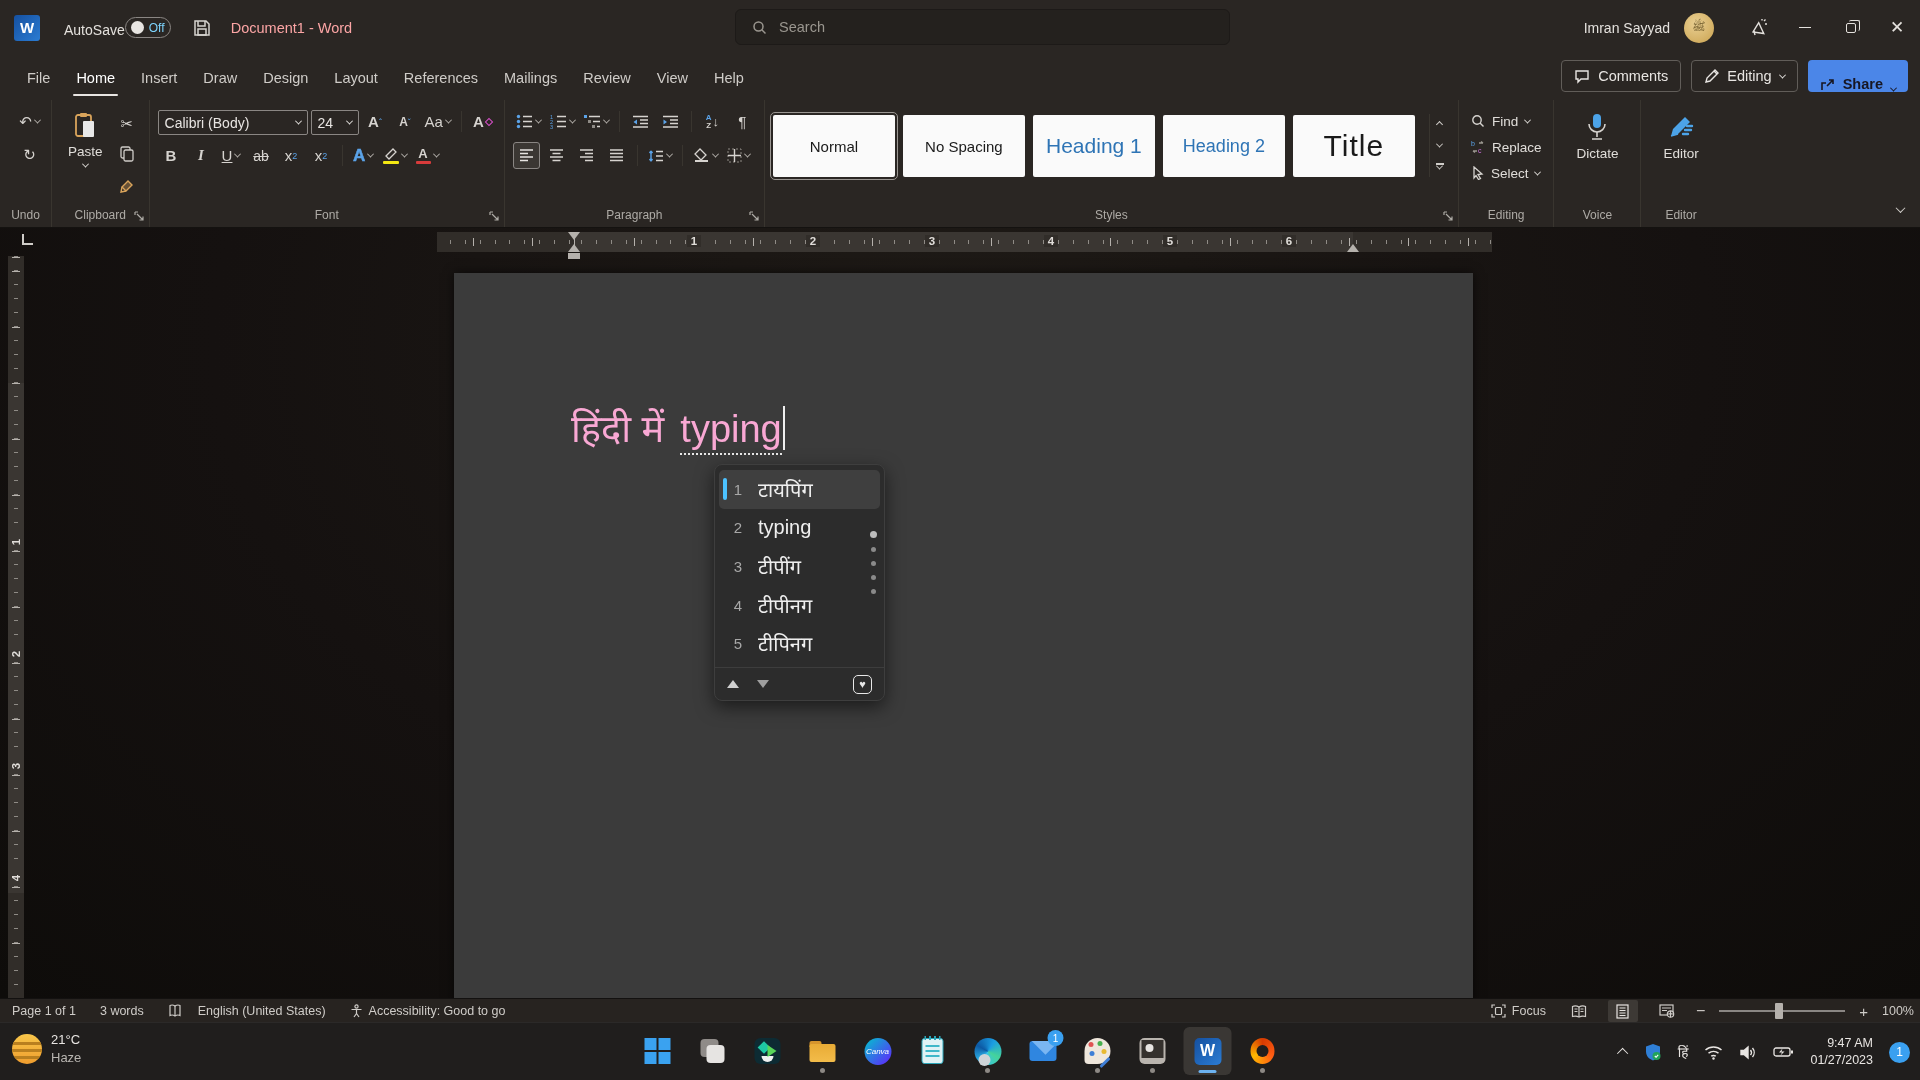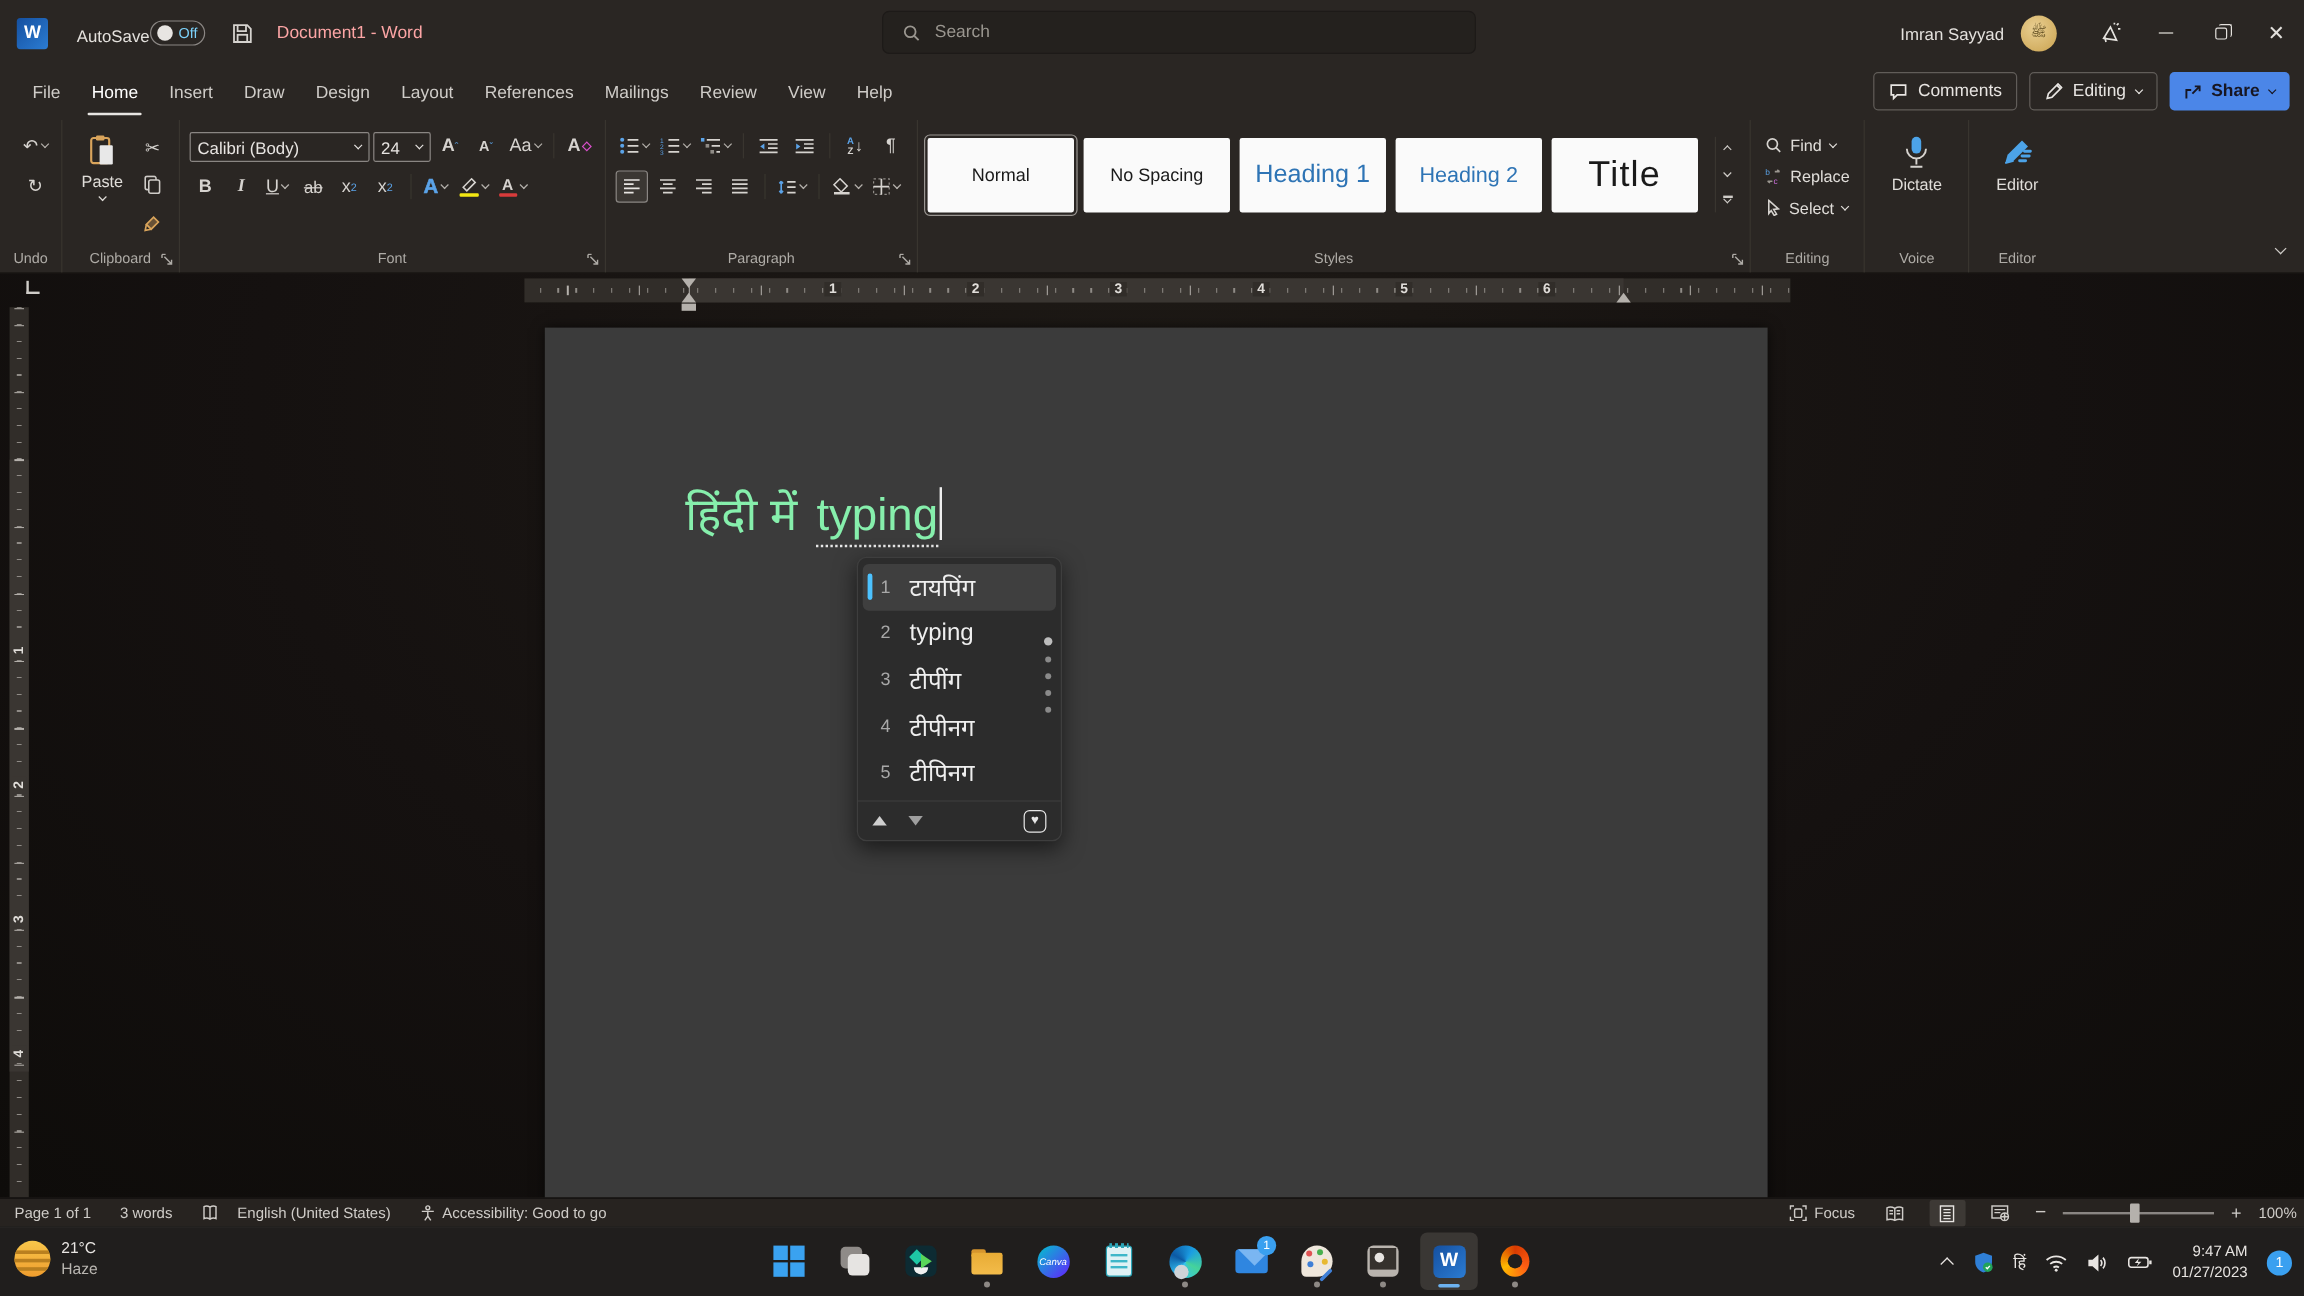--- a/index.html
+++ b/index.html
@@ -32,21 +32,21 @@
   .close-glyph{font-size:17px;line-height:1}
 
   
   .tabsrow{position:absolute;left:0;top:55px;width:100%;height:45px;background:#2a2623;display:flex;align-items:center}
   .rtab{padding:0 13px;font-size:14.5px;color:#cfccc8;height:45px;display:flex;align-items:center;position:relative}
   .rtab:first-child{margin-left:14px}
   .rtab.active{color:#fff;font-weight:normal}
   .rtab.active::after{content:"";position:absolute;left:10px;right:10px;bottom:4px;height:2.5px;background:#e8e5e2;border-radius:2px}
   .tabs-right{position:absolute;right:12px;top:60px;display:flex;align-items:center;gap:10px}
   .pillbtn{height:32px;border:1px solid #615d59;border-radius:4px;display:flex;align-items:center;padding:0 12px;gap:8px;font-size:14.5px;color:#e8e5e2}
-  .sharebtn{height:32px;border-radius:4px;background:#4b86e8;color:#171622;display:flex;align-items:center;padding:0 12px;gap:8px;font-size:14.5px;font-weight:bold}
+  .sharebtn{height:32px;border-radius:4px;background:#4b86e8;color:#171622;display:flex;align-items:flex-end;padding:0 12px;gap:8px;font-size:14.5px;font-weight:bold}
   .chev{width:7px;height:7px;border-right:1.6px solid currentColor;border-bottom:1.6px solid currentColor;transform:rotate(45deg) translate(-1px,-1px);display:inline-block}
   .chev.sm{width:5px;height:5px;border-width:1.3px}
 
   
   .ribbon{position:absolute;left:0;top:100px;width:100%;height:128px;background:#2a2623;border-bottom:1px solid #141210;display:flex}
   .rgroup{position:relative;padding:8px 8px 26px;display:flex;flex-direction:column;border-right:1px solid #39352f}
   .glabel{position:absolute;bottom:5px;left:0;width:100%;text-align:center;font-size:12px;color:#aeaba6}
   .launcher{position:absolute;right:5px;bottom:6px;color:#aeaba6}
   .rrow{display:flex;align-items:flex-end;gap:3px}
   .rbtn{min-width:27px;height:27px;border-radius:3px;display:flex;align-items:center;justify-content:center;color:#d6d3cf;font-size:15px;padding:0 3px}
@@ -88,21 +88,21 @@
     background:repeating-linear-gradient(to bottom,#8f8b86 0 1px,transparent 1px 14px)}
   .vruler .major{position:absolute;top:0;bottom:0;left:4px;width:8px;
     background:repeating-linear-gradient(to bottom,#b5b1ac 0 1px,transparent 1px 56px);background-position:0 15px}
   .vnum{position:absolute;left:1px;width:14px;text-align:center;font-size:11.5px;font-weight:bold;color:#e0ddd9;background:#3a3632;transform:rotate(-90deg)}
   .ind-first{position:absolute;left:131px;top:0;width:0;height:0;border-left:6px solid transparent;border-right:6px solid transparent;border-top:8px solid #b5b1ac}
   .ind-hang{position:absolute;left:131px;bottom:0;width:0;height:0;border-left:6px solid transparent;border-right:6px solid transparent;border-bottom:8px solid #b5b1ac}
   .ind-left-sq{position:absolute;left:131px;bottom:-7px;width:12px;height:6px;background:#b5b1ac}
   .ind-right{position:absolute;left:910px;bottom:0;width:0;height:0;border-left:6px solid transparent;border-right:6px solid transparent;border-bottom:8px solid #b5b1ac}
 
   .page{position:absolute;left:454px;top:45px;width:1019px;height:730px;background:#3b3b3b;box-shadow:0 0 10px rgba(0,0,0,.65)}
-  .docline{position:absolute;left:117px;top:125px;font-size:38px;color:#86efac;white-space:nowrap;display:flex;align-items:baseline}
+  .docline{position:absolute;left:117px;top:125px;font-size:38px;color:#f9a8d4;white-space:nowrap;display:flex;align-items:baseline}
   .composing{margin-left:16px;border-bottom:2px dotted #e8e8e8;padding-bottom:2px}
   .caret{display:inline-block;width:2px;height:44px;background:#efefef;transform:translateY(8px);margin-left:1px}
 
   
   .ime{position:absolute;left:714px;top:236px;width:171px;height:237px;background:#2c2c2c;border:1px solid #3e3e3e;border-radius:8px;
     box-shadow:0 6px 18px rgba(0,0,0,.55);padding-top:5px}
   .cand{position:relative;height:38.6px;display:flex;align-items:center;padding-left:16px}
   .cand .idx{width:14px;font-size:15px;color:#a8a8a8;text-align:center}
   .cand .ctext{margin-left:13px;font-size:20px;color:#efefef}
   .cand.sel{margin:0 4px;padding-left:12px;border-radius:5px;background:#3f3f3f}

